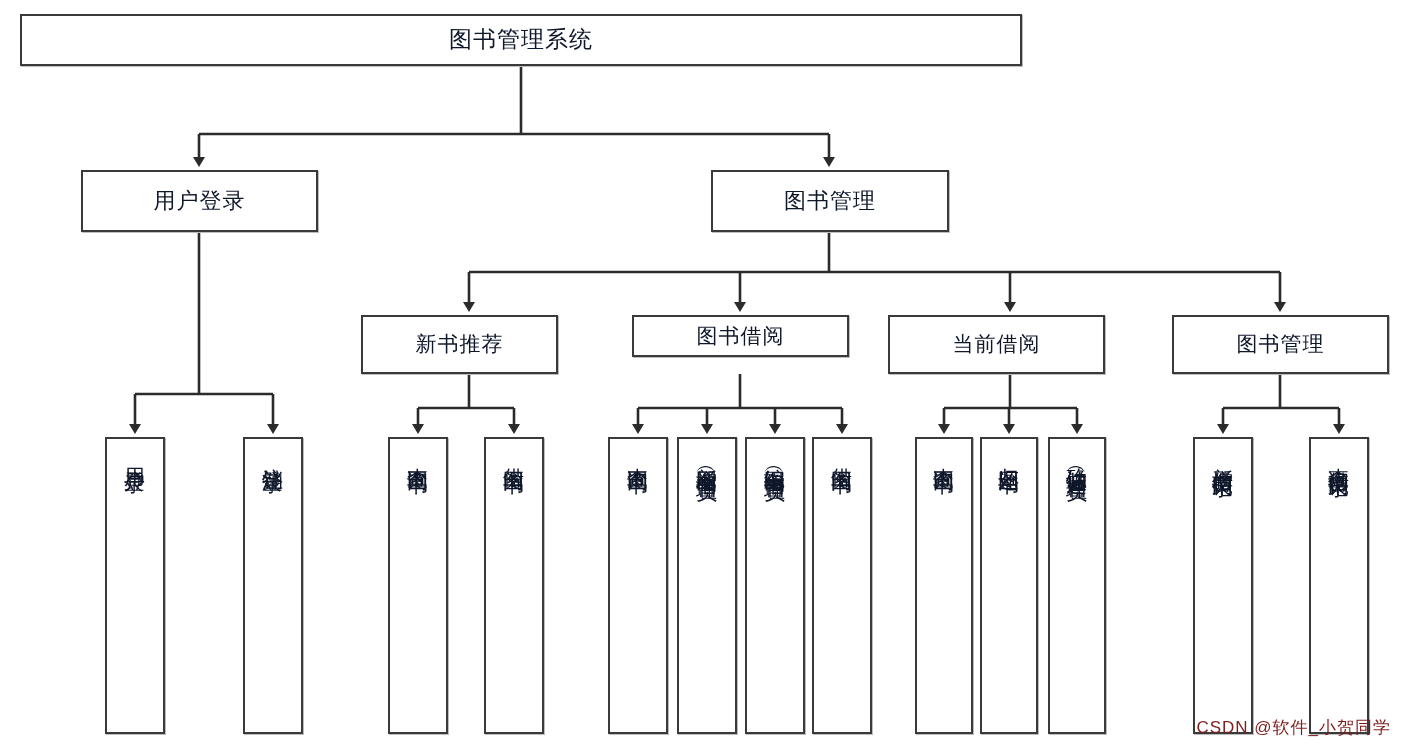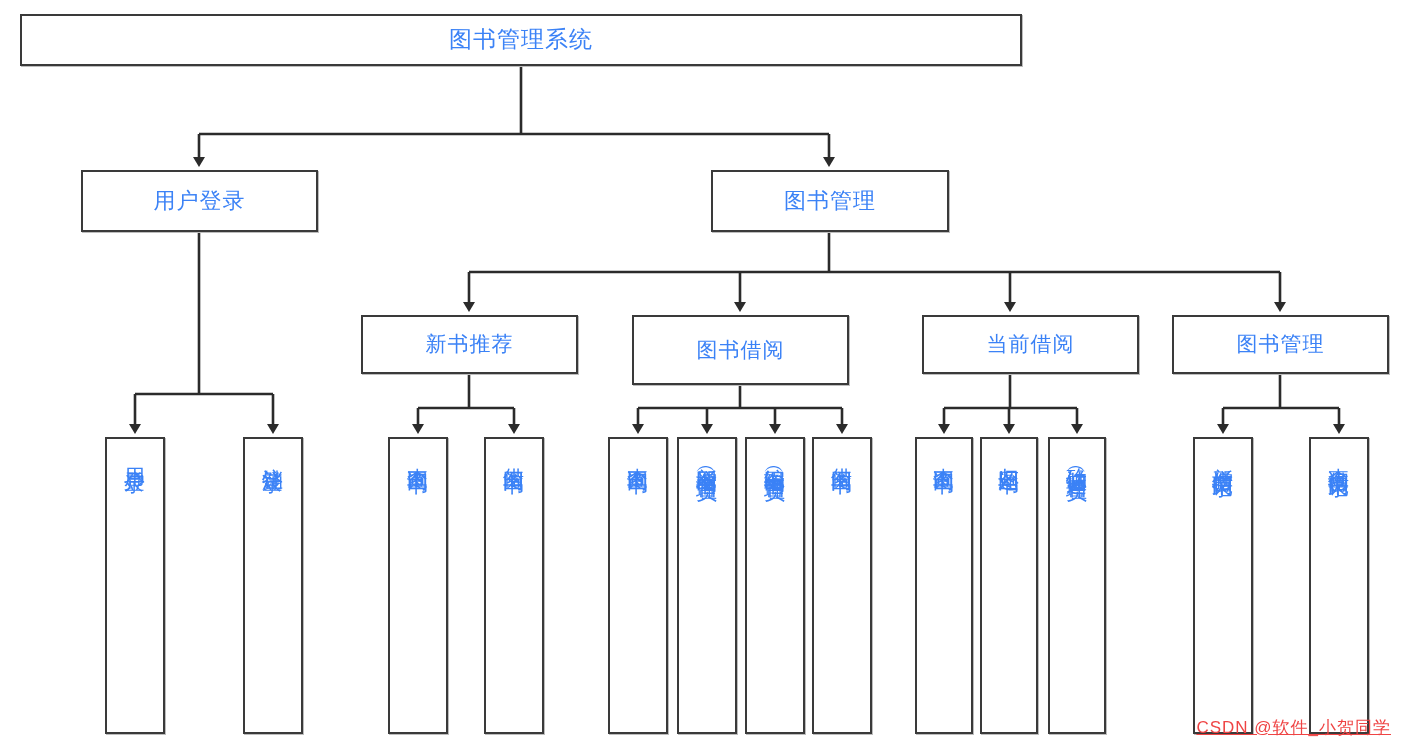--- a/index.html
+++ b/index.html
@@ -16,21 +16,21 @@
   
   .node{
     position:absolute;
     box-sizing:border-box;
     background:#ffffff;
     border:2px solid #3a3a3a;
     box-shadow:1px 1px 0 0 #bdbdbd;
     display:flex;
     align-items:center;
     justify-content:center;
-    color:#3b82f6;
+    color:#0f172a;
   }
   .node .lbl{
     display:block;
     line-height:1.18;
     letter-spacing:1px;
     white-space:nowrap;
   }
 
   
   .node.root{font-size:23px;}
@@ -55,25 +55,24 @@
   }
 
   
   #wires{position:absolute;left:0;top:0;width:1405px;height:747px;pointer-events:none;}
 
   
   #watermark{
     position:absolute;
     right:14px;bottom:8px;
     font-size:17px;
-    color:#ef4444;
+    color:#7f1d1d;
     letter-spacing:1px;
     white-space:nowrap;
     user-select:none;
-    text-decoration:underline;
   }
 </style>
 </head>
 <body>
 
 <div id="diagram">
 
   <svg id="wires" viewBox="0 0 1405 747" xmlns="http://www.w3.org/2000/svg">
     <defs>
       <marker id="arrow" markerWidth="10" markerHeight="12" refX="1" refY="6" orient="auto" markerUnits="userSpaceOnUse">
@@ -128,27 +127,27 @@
     <span class="lbl">图书管理系统</span>
   </div>
 
   <div class="node lvl2" style="left:81px;top:170px;width:237px;height:62px;">
     <span class="lbl">用户登录</span>
   </div>
   <div class="node lvl2" style="left:711px;top:170px;width:238px;height:62px;">
     <span class="lbl">图书管理</span>
   </div>
 
-  <div class="node lvl3" style="left:361px;top:315px;width:217px;height:59px;">
+  <div class="node lvl3" style="left:361px;top:315px;width:197px;height:59px;">
     <span class="lbl">新书推荐</span>
   </div>
-  <div class="node lvl3" style="left:632px;top:315px;width:217px;height:70px;">
+  <div class="node lvl3" style="left:632px;top:315px;width:217px;height:42px;">
     <span class="lbl">图书借阅</span>
   </div>
-  <div class="node lvl3" style="left:922px;top:315px;width:217px;height:59px;">
+  <div class="node lvl3" style="left:888px;top:315px;width:217px;height:59px;">
     <span class="lbl">当前借阅</span>
   </div>
   <div class="node lvl3" style="left:1172px;top:315px;width:217px;height:59px;">
     <span class="lbl">图书管理</span>
   </div>
 
   <div class="node leaf" style="left:105px;top:437px;width:60px;height:297px;">
     <span class="lbl">用户登录</span>
   </div>
   <div class="node leaf" style="left:243px;top:437px;width:60px;height:297px;">

